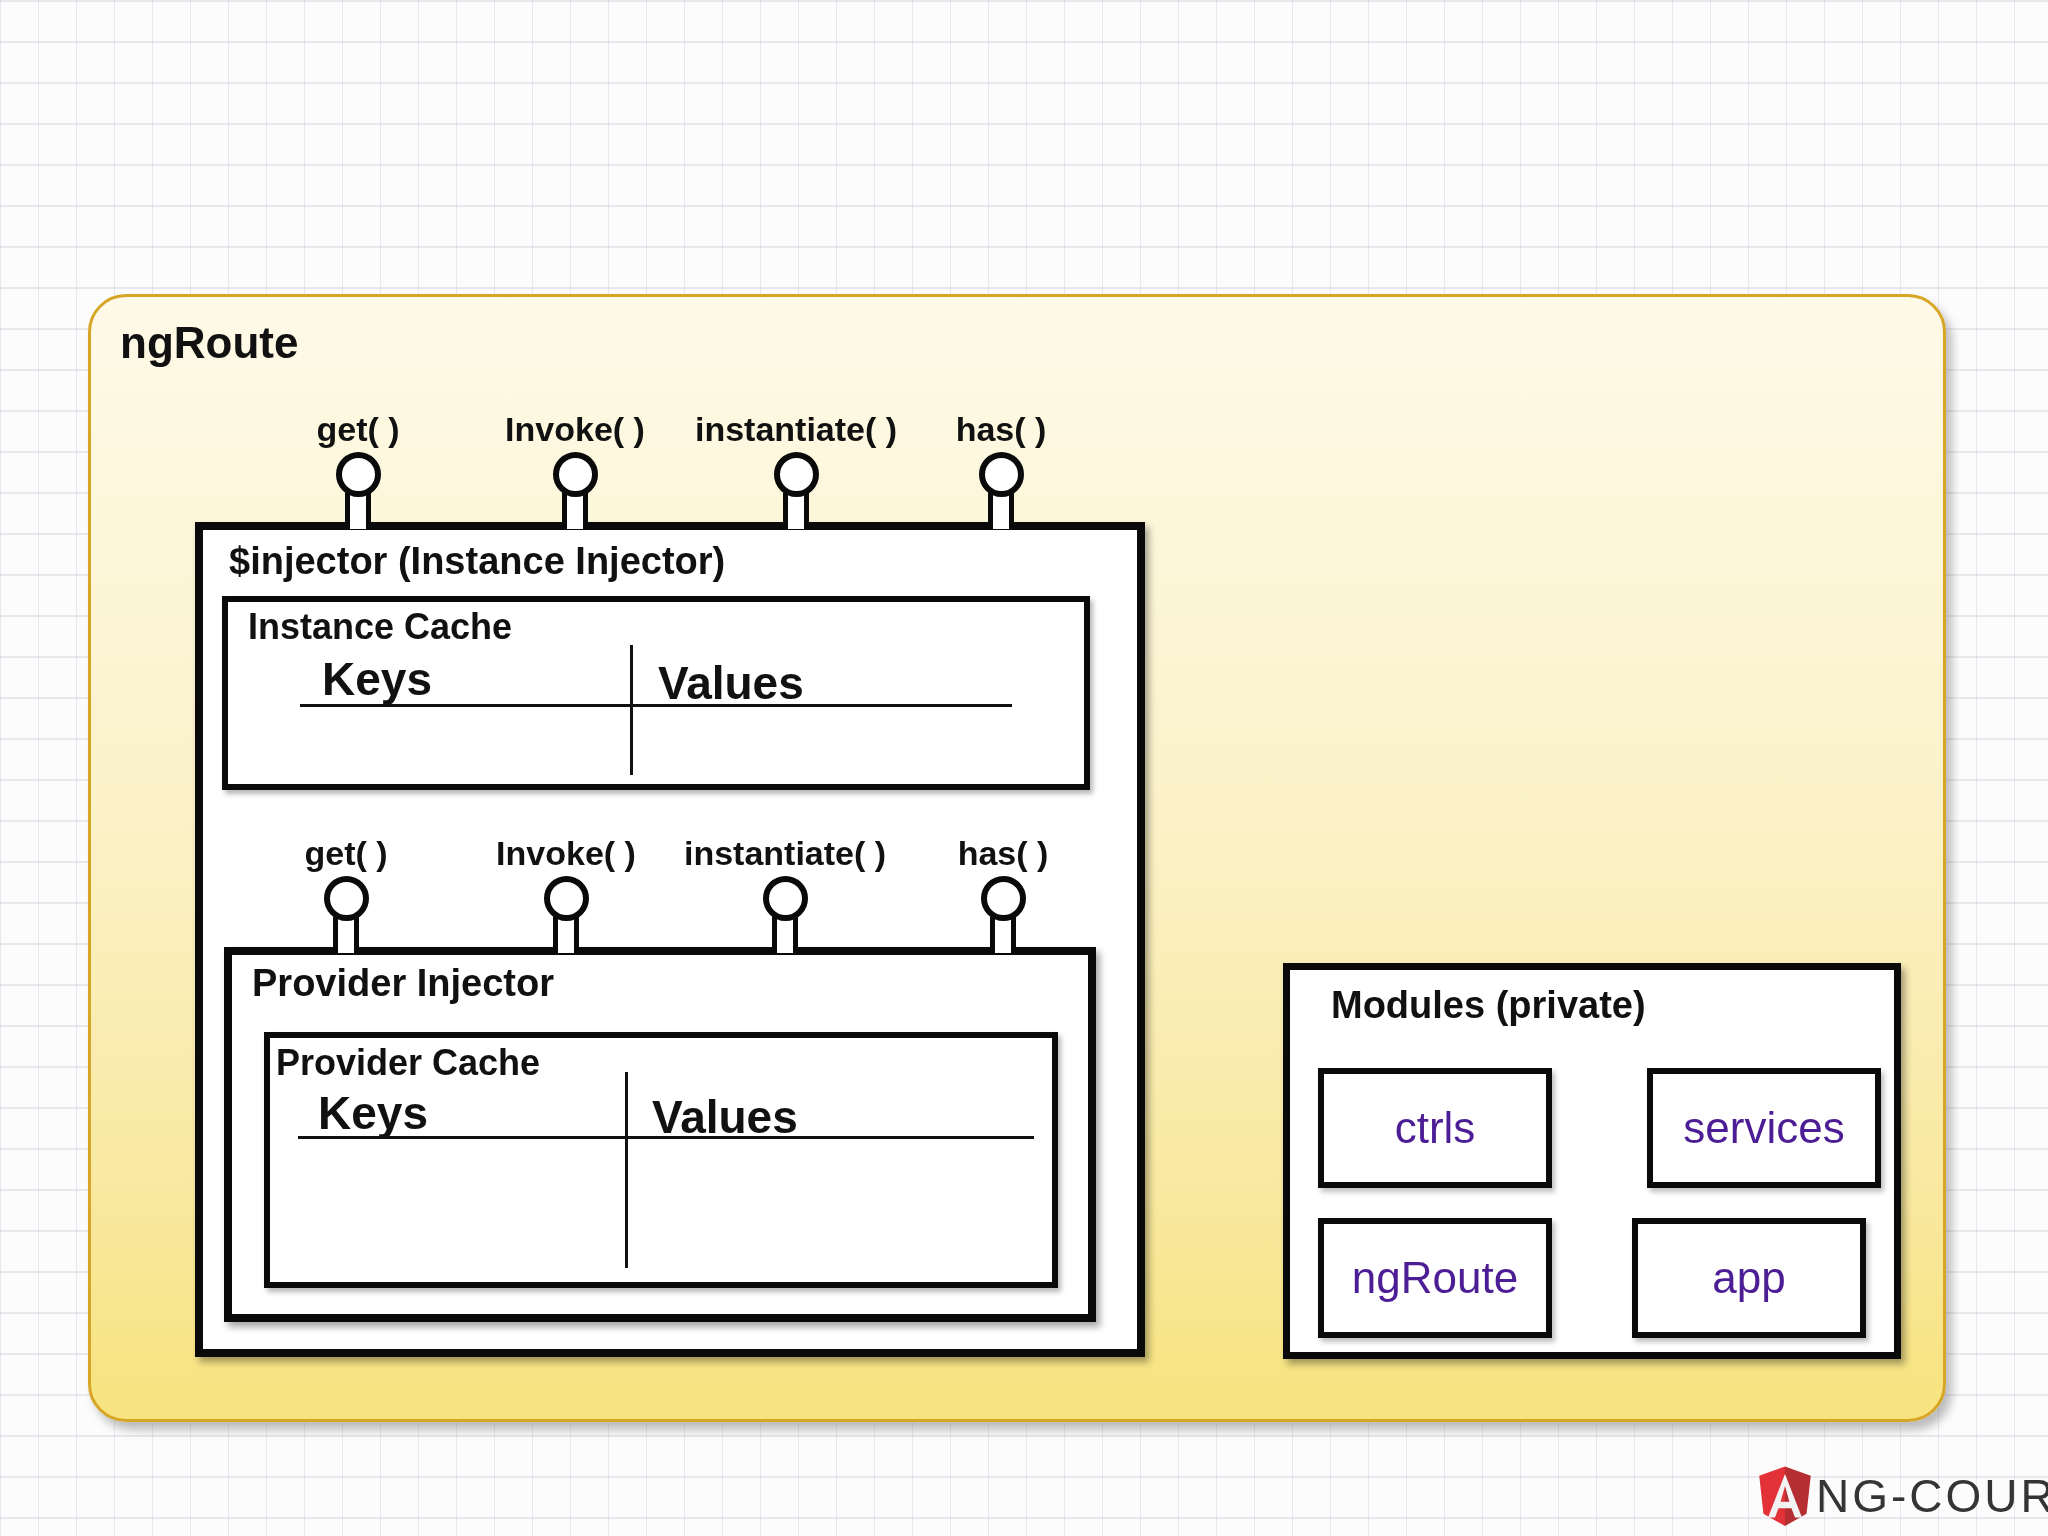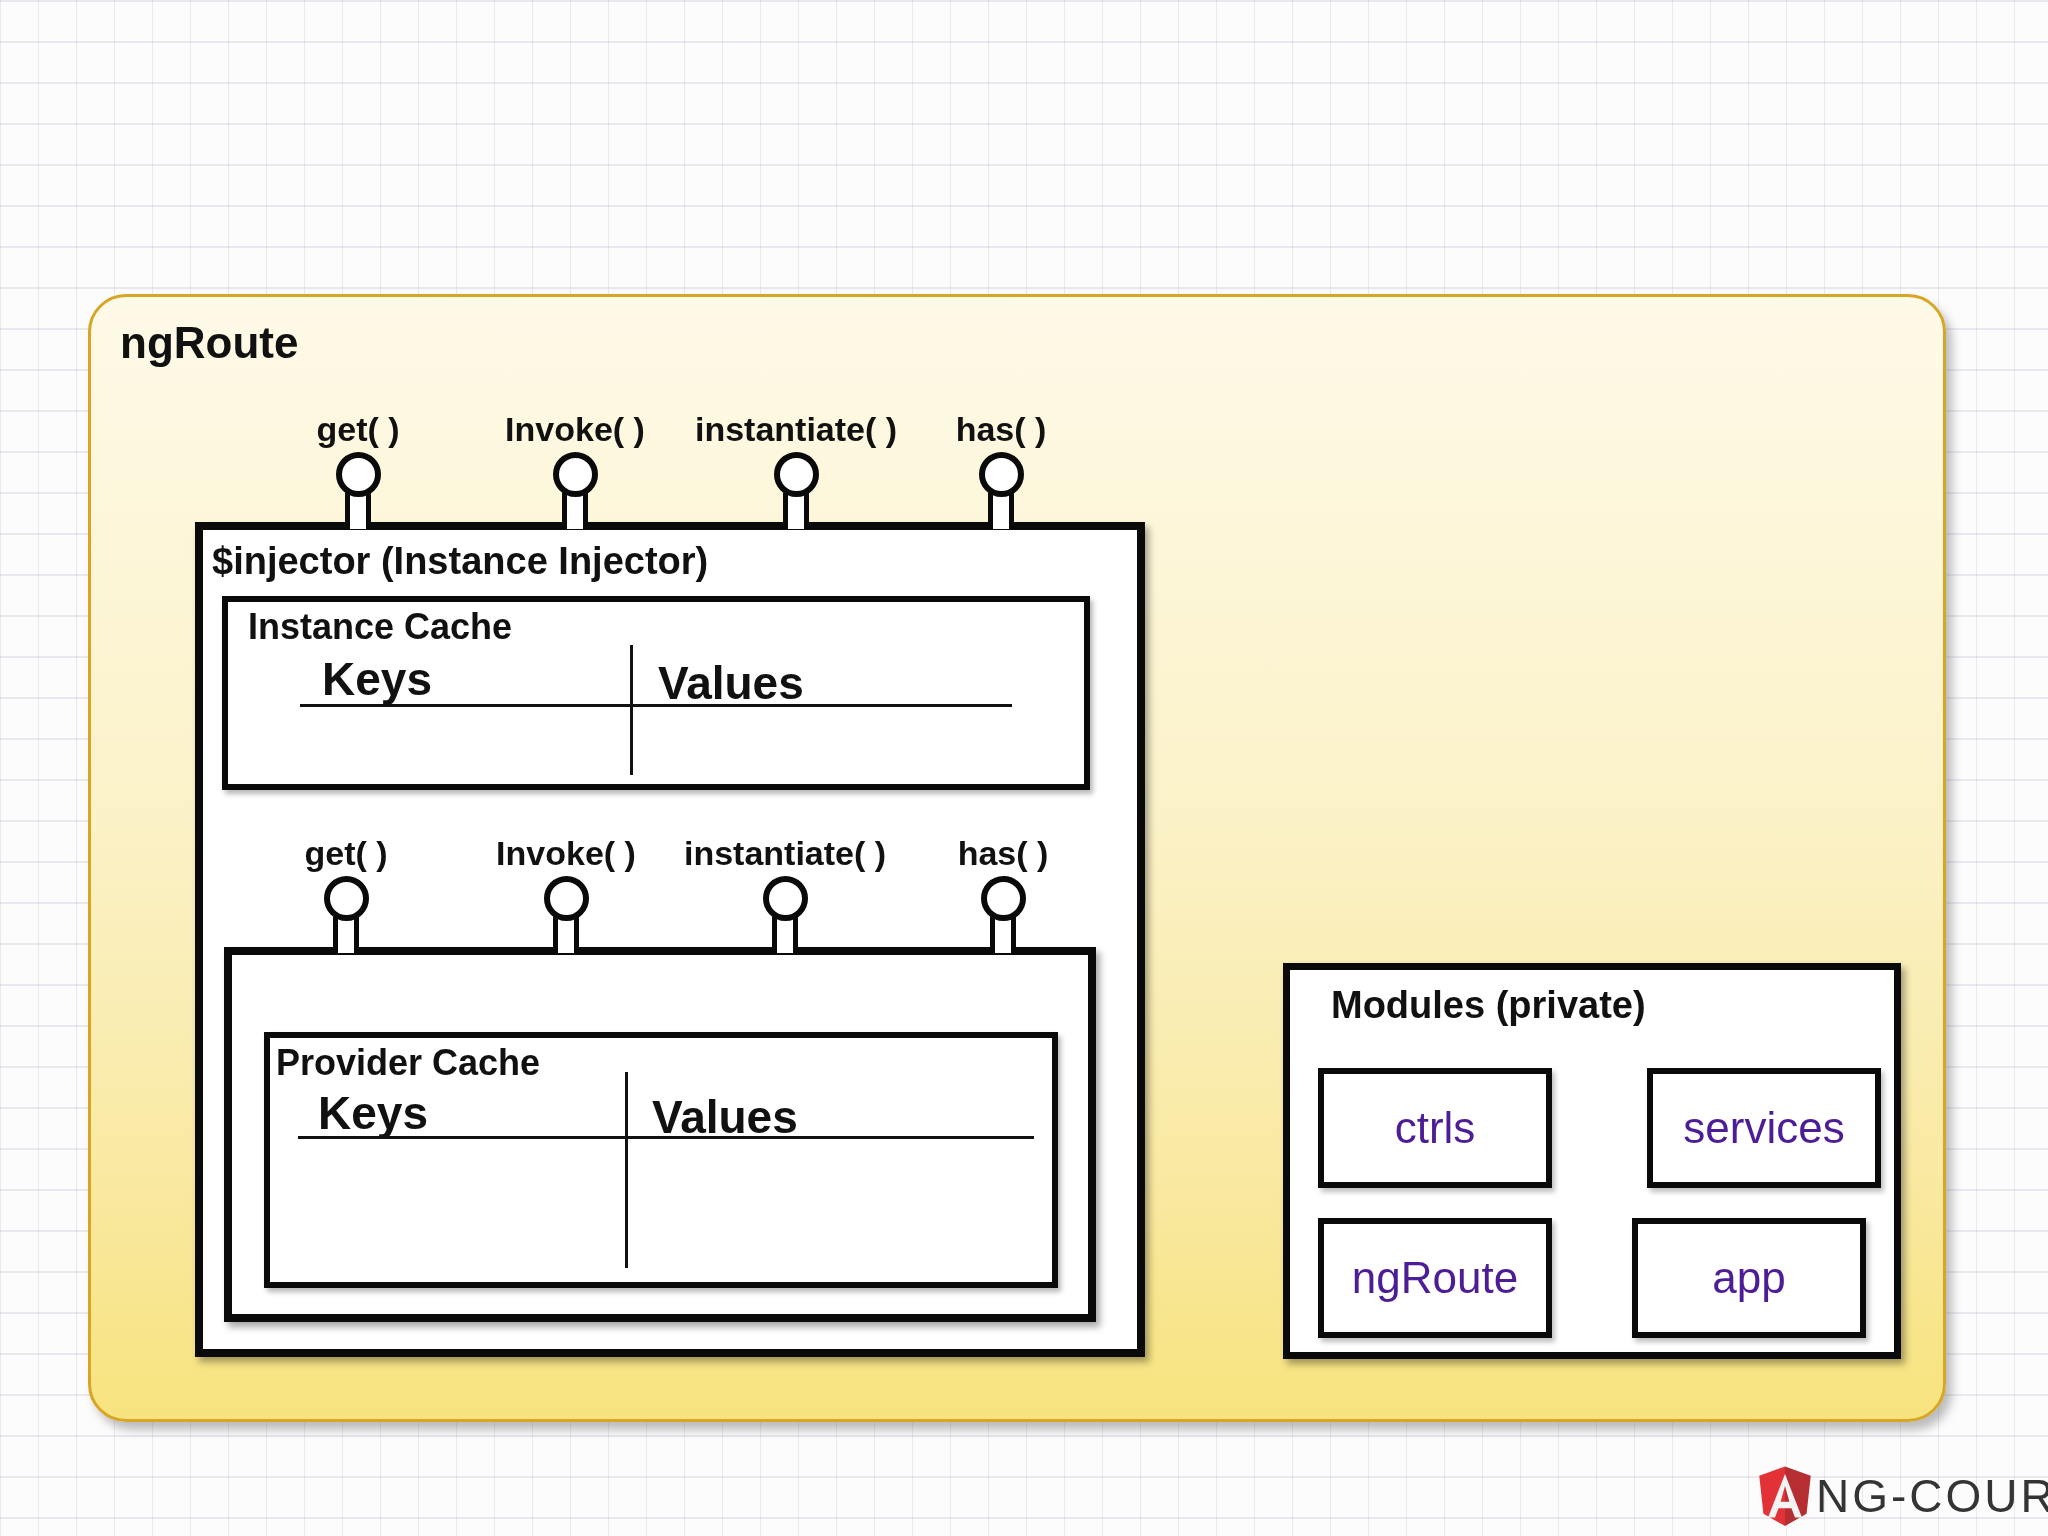--- a/index.html
+++ b/index.html
@@ -101,21 +101,21 @@
     <div class="pin-circle"></div>
     <div class="pin-stem"></div>
   </div>
   <div class="pin" style="left:871px;top:408px;">
     <div class="pin-label">has( )</div>
     <div class="pin-circle"></div>
     <div class="pin-stem"></div>
   </div>
 
   <div class="blackbox" style="left:195px;top:522px;width:950px;height:835px;z-index:2;"></div>
-  <div class="box-title" style="left:212px;top:540px;z-index:3;">$injector (Instance Injector)</div>
+  <div class="box-title" style="left:229px;top:540px;z-index:3;">$injector (Instance Injector)</div>
 
   <div class="cachebox" style="left:222px;top:596px;width:868px;height:194px;z-index:3;"></div>
   <div class="cache-title" style="left:248px;top:606px;z-index:4;">Instance Cache</div>
   <div class="col-head" style="left:322px;top:652px;z-index:4;">Keys</div>
   <div class="col-head" style="left:658px;top:656px;z-index:4;">Values</div>
   <div class="vline" style="left:630px;top:645px;height:130px;z-index:4;"></div>
   <div class="hline" style="left:300px;top:704px;width:712px;z-index:4;"></div>
 
   <div class="pin" style="left:216px;top:832px;z-index:6;">
     <div class="pin-label">get( )</div>
@@ -132,20 +132,21 @@
     <div class="pin-circle"></div>
     <div class="pin-stem"></div>
   </div>
   <div class="pin" style="left:873px;top:832px;z-index:6;">
     <div class="pin-label">has( )</div>
     <div class="pin-circle"></div>
     <div class="pin-stem"></div>
   </div>
 
   <div class="blackbox" style="left:224px;top:947px;width:872px;height:375px;z-index:4;"></div>
+  <div class="box-title" style="left:252px;top:962px;z-index:5;">Provider Injector</div>
 
   <div class="cachebox" style="left:264px;top:1032px;width:794px;height:256px;z-index:5;"></div>
   <div class="cache-title" style="left:276px;top:1042px;z-index:6;">Provider Cache</div>
   <div class="col-head" style="left:318px;top:1086px;z-index:6;">Keys</div>
   <div class="col-head" style="left:652px;top:1090px;z-index:6;">Values</div>
   <div class="vline" style="left:625px;top:1072px;height:196px;z-index:6;"></div>
   <div class="hline" style="left:298px;top:1136px;width:736px;z-index:6;"></div>
 
   <div class="blackbox" style="left:1283px;top:963px;width:618px;height:396px;border-width:7px;z-index:2;"></div>
   <div class="box-title" style="left:1331px;top:984px;z-index:3;">Modules (private)</div>

